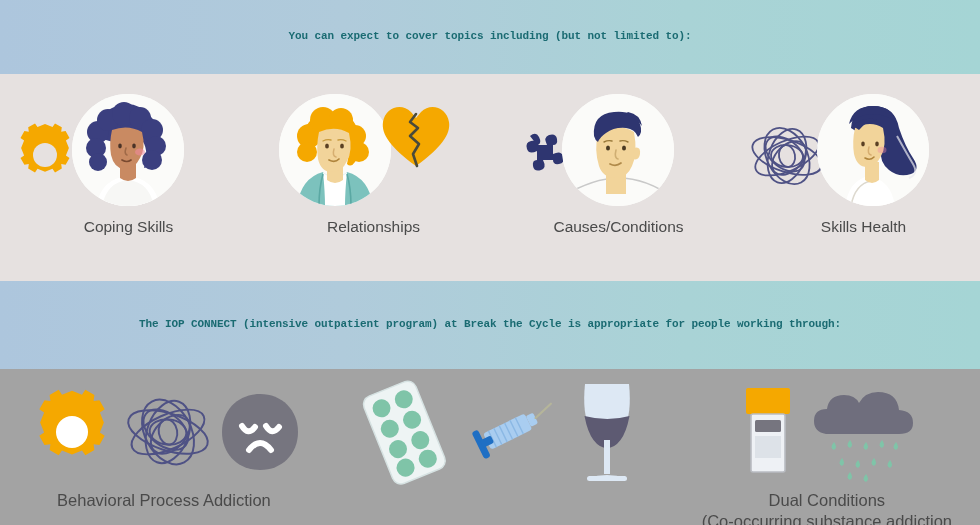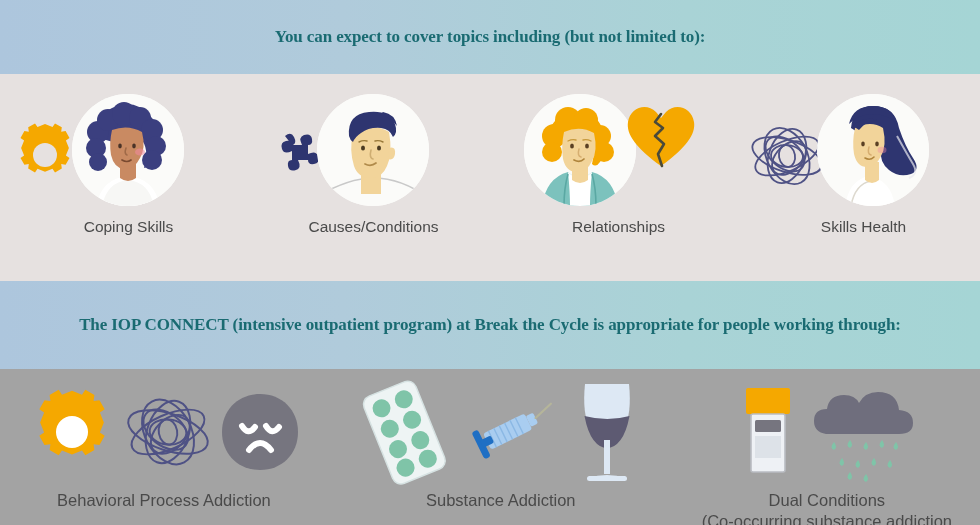--- a/index.html
+++ b/index.html
@@ -29,25 +29,25 @@
     align-items: center;
     justify-content: center;
     text-align: center;
   }
   .banner-top { height: 74px; }
   .banner-mid { height: 88px; }
 
   .banner-text {
     color: #1a6b72;
     font-weight: bold;
-    font-size: 17px;
+    font-size: 11px;
     letter-spacing: -0.1px;
     line-height: 1.45;
     padding: 0 40px;
-    font-family: Liberation Serif, serif;
+    font-family: Liberation Mono, monospace;
   }
   .banner-mid .banner-text {
     max-width: 840px;
   }
 
   
   .topics {
     height: 207px;
     background: #e6e1e0;
     display: flex;
@@ -172,20 +172,68 @@
             <path d="M50 66 q5 3 9 0" stroke="#7a4a30" stroke-width="1.7" fill="none" stroke-linecap="round"></path>
             <ellipse cx="68" cy="58" rx="5" ry="3.6" fill="#f08aa0" opacity="0.55"></ellipse>
           </g>
         </svg>
       </div>
       <div class="topic-label">Coping Skills</div>
     </div>
 
     <div class="topic">
       <div class="topic-art">
+        <div class="circle-bg" style="left:28px;"></div>
+
+        <svg style="position:absolute;left:28px;top:12px;" width="112" height="112" viewBox="0 0 112 112">
+          <defs>
+              <clipPath id="c3">
+                <circle cx="56" cy="56" r="56"></circle>
+              </clipPath>
+            </defs>
+          <g clip-path="url(#c3)">
+            <rect width="112" height="112" fill="#fbfbf9"></rect>
+
+            <path d="M18 112 q4 -28 26 -34 l12 10 l12 -10 q22 6 26 34z" fill="#7cc2bd"></path>
+
+            <path d="M44 78 l12 10 l12 -10 q-2 20 -2 34 h-20 q0 -14 -2 -34z" fill="#ffffff"></path>
+            <path d="M44 80 q-4 14 -4 32" stroke="#5aa8a3" stroke-width="1.6" fill="none"></path>
+            <path d="M68 80 q4 14 4 32" stroke="#5aa8a3" stroke-width="1.6" fill="none"></path>
+
+            <path d="M48 66 h16 v20 q-8 6 -16 0z" fill="#f2d49a"></path>
+
+            <path d="M24 58 q-4 -32 20 -38 q26 -6 34 14 q8 20 -2 34 q-4 6 -8 2 q4 -16 -2 -24 q-16 6 -30 2 q-8 -2 -10 10z" fill="#f5a800"></path>
+            <circle cx="30" cy="42" r="12" fill="#f5a800"></circle>
+            <circle cx="44" cy="26" r="13" fill="#f5a800"></circle>
+            <circle cx="62" cy="26" r="12" fill="#f5a800"></circle>
+            <circle cx="76" cy="42" r="11" fill="#f5a800"></circle>
+            <circle cx="28" cy="58" r="10" fill="#f5a800"></circle>
+            <circle cx="80" cy="58" r="10" fill="#f5a800"></circle>
+
+            <path d="M40 38 q16 -7 30 1 q4 18 -2 28 q-5 11 -15 11 q-11 0 -14 -13 q-2 -13 1 -27z" fill="#f2d49a"></path>
+
+            <ellipse cx="48" cy="52" rx="1.9" ry="2.5" fill="#5a4024"></ellipse>
+            <ellipse cx="63" cy="52" rx="1.9" ry="2.5" fill="#5a4024"></ellipse>
+            <path d="M44 47 q4 -2 8 -1" stroke="#c79a3e" stroke-width="1.3" fill="none" stroke-linecap="round"></path>
+            <path d="M59 46 q4 -1 8 1" stroke="#c79a3e" stroke-width="1.3" fill="none" stroke-linecap="round"></path>
+            <path d="M55 55 q-2 7 2 8" stroke="#d6ae70" stroke-width="1.5" fill="none" stroke-linecap="round"></path>
+            <path d="M50 66 q6 3 10 -1" stroke="#b0853c" stroke-width="1.7" fill="none" stroke-linecap="round"></path>
+          </g>
+        </svg>
+
+        <svg style="position:absolute;left:128px;top:18px;" width="74" height="70" viewBox="0 0 74 70">
+          <path d="M37 66 C12 48 2 34 4 22 C6 8 22 2 32 12 L37 18 L42 12 C52 2 68 8 70 22 C72 34 62 48 37 66z" fill="#f5a800"></path>
+          <path d="M37 14 l-6 8 l8 6 l-8 8 l9 8 l-6 10 l4 12" stroke="#4a4a3a" stroke-width="2.6" fill="none" stroke-linejoin="round" stroke-linecap="round"></path>
+        </svg>
+      </div>
+      <div class="topic-label">Relationships</div>
+    </div>
+
+    <div class="topic">
+      <div class="topic-art">
         <div class="circle-bg" style="left:66px;"></div>
         <svg style="position:absolute;left:22px;top:48px;" width="50" height="50" viewBox="0 0 50 50">
           <path d="M12 6 q6 -5 9 1 q3 6 -1 8 h9 q-4 -8 2 -10 q7 -2 8 4 q1 6 -4 6 v9 q8 -4 10 2 q2 7 -4 8 q-6 1 -6 -4 h-10 q4 8 -2 10 q-7 2 -8 -4 q-1 -6 4 -6 v-9 q-8 4 -10 -2 q-2 -7 4 -8 q6 -1 6 4z" fill="#2e3570"></path>
         </svg>
 
         <svg style="position:absolute;left:66px;top:12px;" width="112" height="112" viewBox="0 0 112 112">
           <defs>
               <clipPath id="c2">
                 <circle cx="56" cy="56" r="56"></circle>
               </clipPath>
@@ -207,68 +255,20 @@
             <ellipse cx="46" cy="54" rx="2" ry="2.6" fill="#4a3a22"></ellipse>
             <ellipse cx="62" cy="54" rx="2" ry="2.6" fill="#4a3a22"></ellipse>
             <path d="M42 48 q4 -2 8 -1" stroke="#9a7a3a" stroke-width="1.4" fill="none" stroke-linecap="round"></path>
             <path d="M58 47 q4 -1 8 1" stroke="#9a7a3a" stroke-width="1.4" fill="none" stroke-linecap="round"></path>
             <path d="M54 56 q-2 8 2 9" stroke="#cfae72" stroke-width="1.6" fill="none" stroke-linecap="round"></path>
             <path d="M48 70 q6 3 11 -1" stroke="#b08a4a" stroke-width="1.7" fill="none" stroke-linecap="round"></path>
           </g>
         </svg>
       </div>
       <div class="topic-label">Causes/Conditions</div>
-    </div>
-
-    <div class="topic">
-      <div class="topic-art">
-        <div class="circle-bg" style="left:28px;"></div>
-
-        <svg style="position:absolute;left:28px;top:12px;" width="112" height="112" viewBox="0 0 112 112">
-          <defs>
-              <clipPath id="c3">
-                <circle cx="56" cy="56" r="56"></circle>
-              </clipPath>
-            </defs>
-          <g clip-path="url(#c3)">
-            <rect width="112" height="112" fill="#fbfbf9"></rect>
-
-            <path d="M18 112 q4 -28 26 -34 l12 10 l12 -10 q22 6 26 34z" fill="#7cc2bd"></path>
-
-            <path d="M44 78 l12 10 l12 -10 q-2 20 -2 34 h-20 q0 -14 -2 -34z" fill="#ffffff"></path>
-            <path d="M44 80 q-4 14 -4 32" stroke="#5aa8a3" stroke-width="1.6" fill="none"></path>
-            <path d="M68 80 q4 14 4 32" stroke="#5aa8a3" stroke-width="1.6" fill="none"></path>
-
-            <path d="M48 66 h16 v20 q-8 6 -16 0z" fill="#f2d49a"></path>
-
-            <path d="M24 58 q-4 -32 20 -38 q26 -6 34 14 q8 20 -2 34 q-4 6 -8 2 q4 -16 -2 -24 q-16 6 -30 2 q-8 -2 -10 10z" fill="#f5a800"></path>
-            <circle cx="30" cy="42" r="12" fill="#f5a800"></circle>
-            <circle cx="44" cy="26" r="13" fill="#f5a800"></circle>
-            <circle cx="62" cy="26" r="12" fill="#f5a800"></circle>
-            <circle cx="76" cy="42" r="11" fill="#f5a800"></circle>
-            <circle cx="28" cy="58" r="10" fill="#f5a800"></circle>
-            <circle cx="80" cy="58" r="10" fill="#f5a800"></circle>
-
-            <path d="M40 38 q16 -7 30 1 q4 18 -2 28 q-5 11 -15 11 q-11 0 -14 -13 q-2 -13 1 -27z" fill="#f2d49a"></path>
-
-            <ellipse cx="48" cy="52" rx="1.9" ry="2.5" fill="#5a4024"></ellipse>
-            <ellipse cx="63" cy="52" rx="1.9" ry="2.5" fill="#5a4024"></ellipse>
-            <path d="M44 47 q4 -2 8 -1" stroke="#c79a3e" stroke-width="1.3" fill="none" stroke-linecap="round"></path>
-            <path d="M59 46 q4 -1 8 1" stroke="#c79a3e" stroke-width="1.3" fill="none" stroke-linecap="round"></path>
-            <path d="M55 55 q-2 7 2 8" stroke="#d6ae70" stroke-width="1.5" fill="none" stroke-linecap="round"></path>
-            <path d="M50 66 q6 3 10 -1" stroke="#b0853c" stroke-width="1.7" fill="none" stroke-linecap="round"></path>
-          </g>
-        </svg>
-
-        <svg style="position:absolute;left:128px;top:18px;" width="74" height="70" viewBox="0 0 74 70">
-          <path d="M37 66 C12 48 2 34 4 22 C6 8 22 2 32 12 L37 18 L42 12 C52 2 68 8 70 22 C72 34 62 48 37 66z" fill="#f5a800"></path>
-          <path d="M37 14 l-6 8 l8 6 l-8 8 l9 8 l-6 10 l4 12" stroke="#4a4a3a" stroke-width="2.6" fill="none" stroke-linejoin="round" stroke-linecap="round"></path>
-        </svg>
-      </div>
-      <div class="topic-label">Relationships</div>
     </div>
 
     <div class="topic">
       <div class="topic-art">
         <div class="circle-bg" style="left:76px;"></div>
         <svg style="position:absolute;left:6px;top:38px;" width="80" height="72" viewBox="0 0 80 72">
           <g fill="none" stroke="#4f5285" stroke-width="1.8">
             <ellipse cx="40" cy="36" rx="36" ry="16" transform="rotate(18 40 36)"></ellipse>
             <ellipse cx="40" cy="36" rx="34" ry="15" transform="rotate(-24 40 36)"></ellipse>
             <ellipse cx="40" cy="36" rx="30" ry="20" transform="rotate(62 40 36)"></ellipse>
@@ -382,21 +382,20 @@
           </g>
         </svg>
         <svg width="78" height="108" viewBox="0 0 78 108">
           <path d="M17 6 h44 q3 30 -5 44 q-7 12 -17 12 q-10 0 -17 -12 q-8 -14 -5 -44z" fill="#dde8f4"></path>
           <path d="M16.5 38 q3 16 9 24 q6 8 13.5 8 q7.5 0 13.5 -8 q6 -8 9 -24 q-22 6 -45 0z" fill="#5d5a72"></path>
           <rect x="36" y="62" width="6" height="34" fill="#dde8f4"></rect>
           <path d="M20 100 q19 -6 38 0 q-19 6 -38 0z" fill="#dde8f4"></path>
           <rect x="19" y="98" width="40" height="5" rx="2.5" fill="#dde8f4"></rect>
         </svg>
       </div>
-      <div class="bitem-label">Substance Addiction</div>
     </div>
 
     <div class="bitem">
       <div class="bitem-art">
         <svg width="60" height="96" viewBox="0 0 60 96">
           <rect x="8" y="4" width="44" height="26" rx="2" fill="#f5a800"></rect>
           <rect x="13" y="30" width="34" height="58" rx="2" fill="#eef1f5" stroke="#b9bcc2" stroke-width="1.6"></rect>
           <rect x="17" y="36" width="26" height="12" rx="1.5" fill="#76757f"></rect>
           <rect x="17" y="52" width="26" height="22" fill="#dde2e8"></rect>
         </svg>

